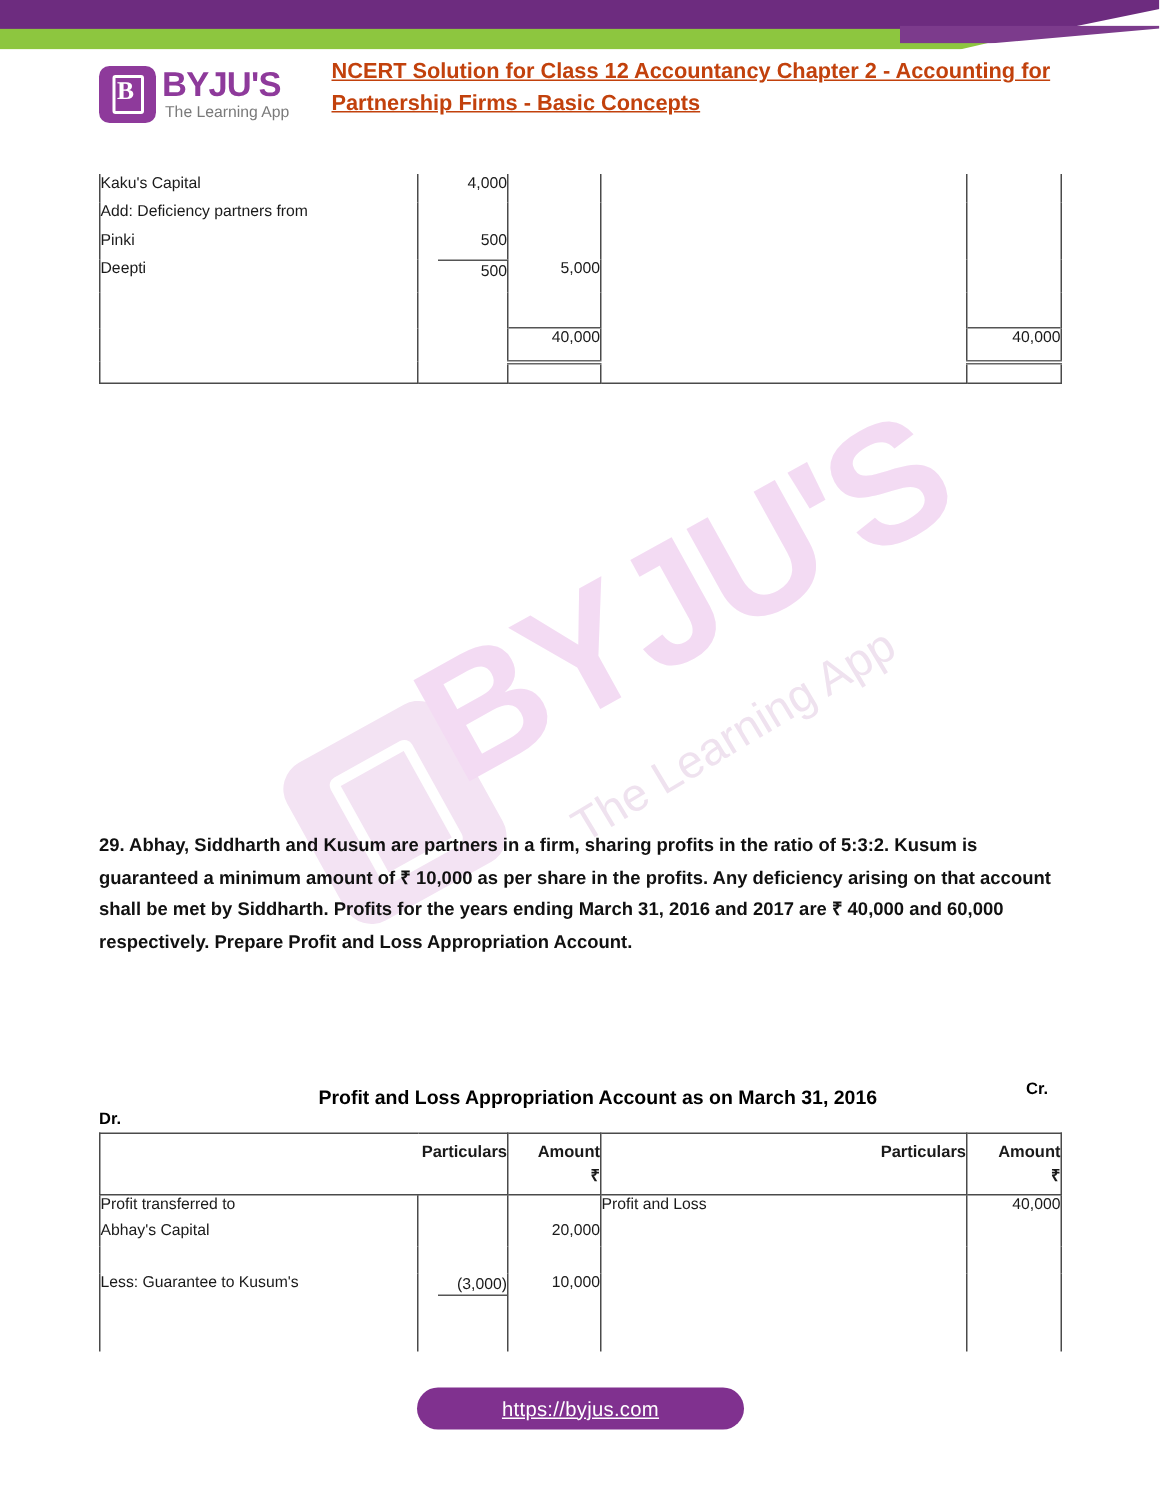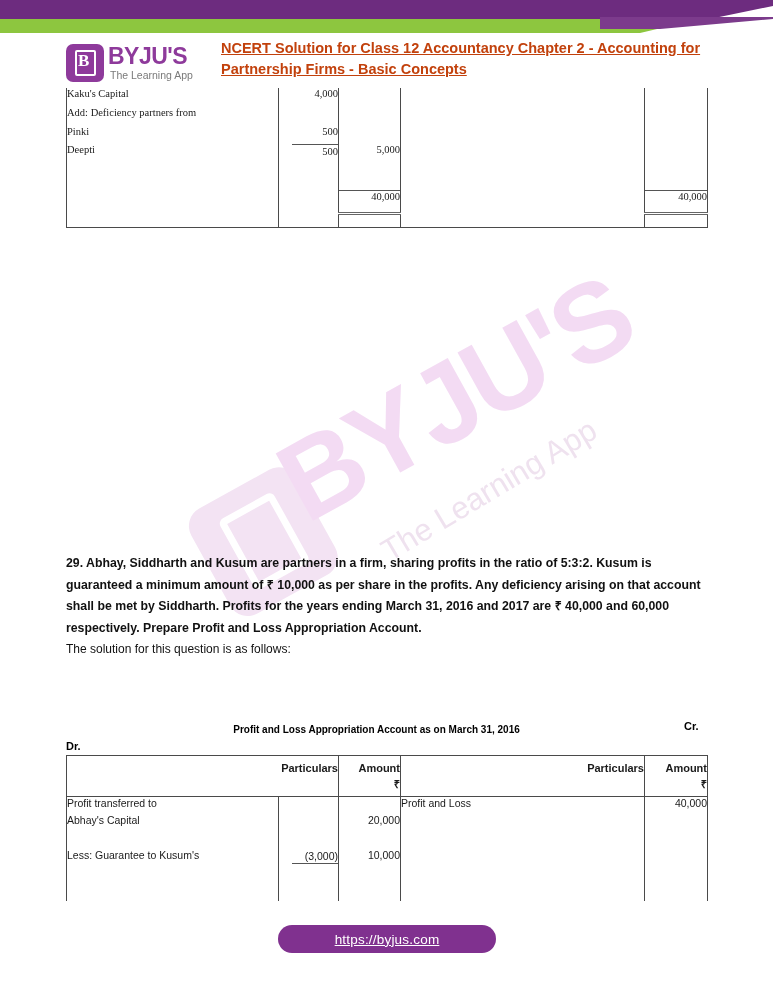--- a/index.html
+++ b/index.html
@@ -170,22 +170,22 @@
     padding: 0;
     vertical-align: top;
     font-weight: normal;
   }
   .cell-text { padding: 3px 6px; }
   .cell-num  { padding: 3px 7px; text-align: right; }
   .indent1 { padding-left: 14px; }
 
   
   #top-table {
-    left: 66px; top: 88px;
-    width: 641px; height: 140px; font-family: Liberation Serif, serif;
+    left: 66px; top: 116px;
+    width: 641px; height: 140px;
   }
   #top-table td { border-top: none; border-bottom: none; }
   #top-table tr.lastrow td { border-bottom: 1px solid #4a4a4a; }
   .underline-num {
     display: inline-block;
     border-top: 1px solid #555;
     padding-top: 1px;
     min-width: 46px;
     text-align: right;
   }
@@ -207,24 +207,24 @@
     left: 66px; top: 640px;
     width: 640px;
     font-size: 12px;
     line-height: 18px;
     color: #111;
   }
 
   
   .acct-title {
     position: absolute;
-    left: 56px; top: 724px;
+    left: 78px; top: 724px;
     width: 641px;
     text-align: center;
-    font-size: 10px;
+    font-size: 13px;
     font-weight: bold;
     color: #000;
   }
   .dr-label {
     position: absolute;
     left: 66px; top: 740px;
     font-size: 11px;
     font-weight: bold;
   }
   .cr-label {
@@ -360,21 +360,20 @@
         <td class="cell-text" style="height:14px"></td>
         <td class="cell-num"></td>
         <td class="cell-num"></td>
         <td class="cell-text"></td>
         <td class="cell-num"></td>
       </tr>
     </tbody>
   </table>
 
   <div class="question">29. Abhay, Siddharth and Kusum are partners in a firm, sharing profits in the ratio of 5:3:2. Kusum is guaranteed a minimum amount of ₹ 10,000 as per share in the profits. Any deficiency arising on that account shall be met by Siddharth. Profits for the years ending March 31, 2016 and 2017 are ₹ 40,000 and 60,000 respectively. Prepare Profit and Loss Appropriation Account.</div>
-  <div class="solution-line">The solution for this question is as follows:</div>
 
   <div class="acct-title">Profit and Loss Appropriation Account as on March 31, 2016</div>
   <div class="dr-label">Dr.</div>
   <div class="cr-label">Cr.</div>
 
   <table class="ledger" id="acct-table">
     <colgroup>
       <col style="width:212px">
         <col style="width:60px">
         <col style="width:62px">

